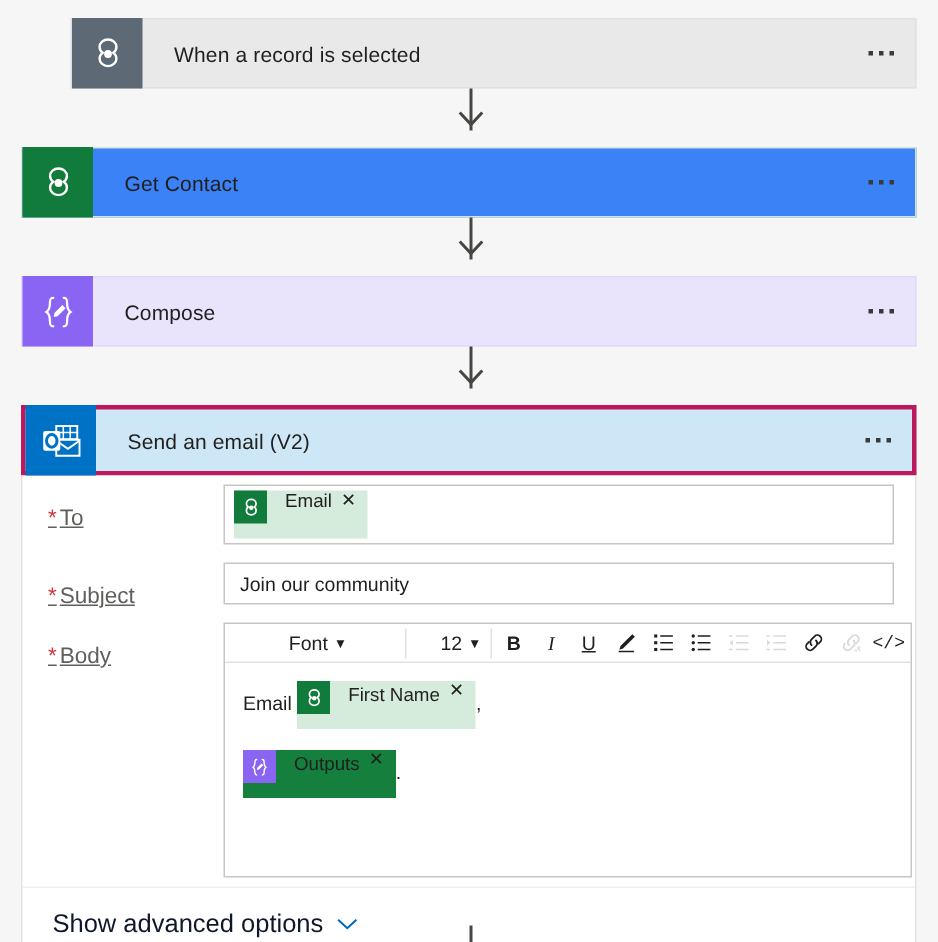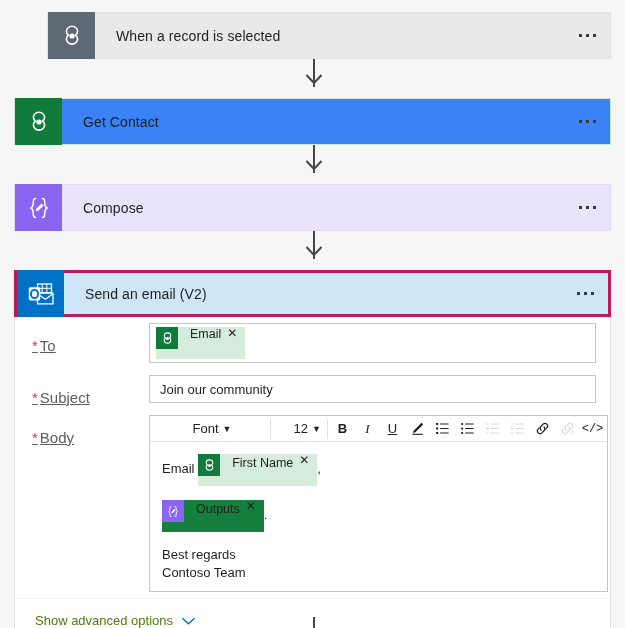--- a/index.html
+++ b/index.html
@@ -231,22 +231,22 @@
 
   
   .advanced {
     display: flex;
     align-items: center;
     gap: 8px;
     padding: 14px 0 16px 20px;
     border-top: 1px solid #f0f0f0;
   }
   .advanced-link {
-    color: #4d7c0f;
-    font-size: 13px;
+    color: #0f172a;
+    font-size: 17px;
     cursor: pointer;
   }
   .advanced-chevron { color: #0067b8; display: flex; align-items: center; }
 
   .stub {
     position: absolute;
     left: 313px;
     width: 2px;
     background: #484644;
   }
@@ -480,24 +480,20 @@
                       <path d="M9.5 2.5c-2 0-2.2 1.2-2.2 3.2 0 2.4-.5 5.2-2.3 6.3 1.8 1.1 2.3 3.9 2.3 6.3 0 2 .2 3.2 2.2 3.2" fill="none" stroke="#ffffff" stroke-width="1.8" stroke-linecap="round"></path>
                       <path d="M16.5 2.5c2 0 2.2 1.2 2.2 3.2 0 2.4.5 5.2 2.3 6.3-1.8 1.1-2.3 3.9-2.3 6.3 0 2-.2 3.2-2.2 3.2" fill="none" stroke="#ffffff" stroke-width="1.8" stroke-linecap="round"></path>
                       <path d="M15.6 7.4l2.1 2.1-5.3 5.3-2.6.5.5-2.6z" fill="#ffffff"></path>
                     </svg>
                   </span>
                   <span class="token-label">Outputs</span>
                   <span class="token-close">✕</span>
                 </span><span>.</span>
               </p>
 
-              <p class="sig">
-                <span>Best regards</span><br>
-                <span>Contoso Team</span>
-              </p>
             </div>
 
           </div>
         </div>
       </div>
 
       <div class="advanced">
         <span class="advanced-link">Show advanced options</span>
         <span class="advanced-chevron">
           <svg width="15" height="10" viewBox="0 0 16 10" aria-hidden="true">

